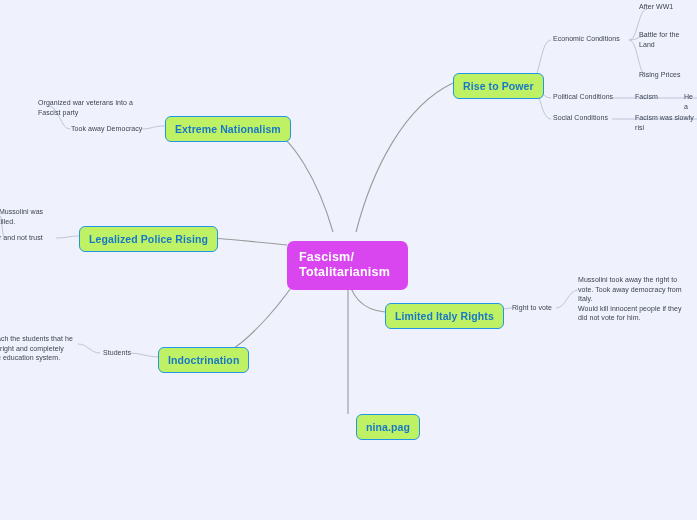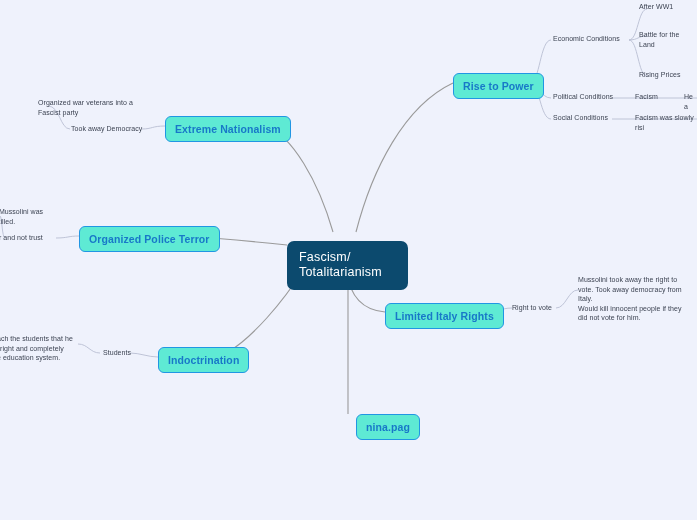--- a/index.html
+++ b/index.html
@@ -28,31 +28,31 @@
     height: 520px;
     pointer-events: none;
   }
   
   .node {
     position: absolute;
     box-sizing: border-box;
     white-space: nowrap;
   }
   .root-node {
-    background: #0c4a6e;
+    background: #d946ef;
     color: #ffffff;
-    font-weight: normal;
+    font-weight: bold;
     font-size: 12.5px;
     line-height: 15px;
     border-radius: 7px;
     padding: 9px 12px 10px 12px;
     letter-spacing: .2px;
   }
   .main-node {
-    background: #5eead4;
+    background: #bef264;
     border: 1.6px solid #2196e3;
     border-radius: 6px;
     color: #1878c8;
     font-weight: bold;
     font-size: 10.5px;
     line-height: 12px;
     padding: 6px 9px 6px 9px;
     letter-spacing: .1px;
   }
   
@@ -121,21 +121,21 @@
 
   <div class="node main-node" style="left:453px; top:73px;">
     <span>Rise to Power</span>
   </div>
 
   <div class="node main-node" style="left:165px; top:116px;">
     <span>Extreme Nationalism</span>
   </div>
 
   <div class="node main-node" style="left:79px; top:226px;">
-    <span>Organized Police Terror</span>
+    <span>Legalized Police Rising</span>
   </div>
 
   <div class="node main-node" style="left:158px; top:347px;text-align:center;">
     <span>Indoctrination</span>
   </div>
 
   <div class="node main-node" style="left:385px; top:303px;">
     <span>Limited Italy Rights</span>
   </div>
 

